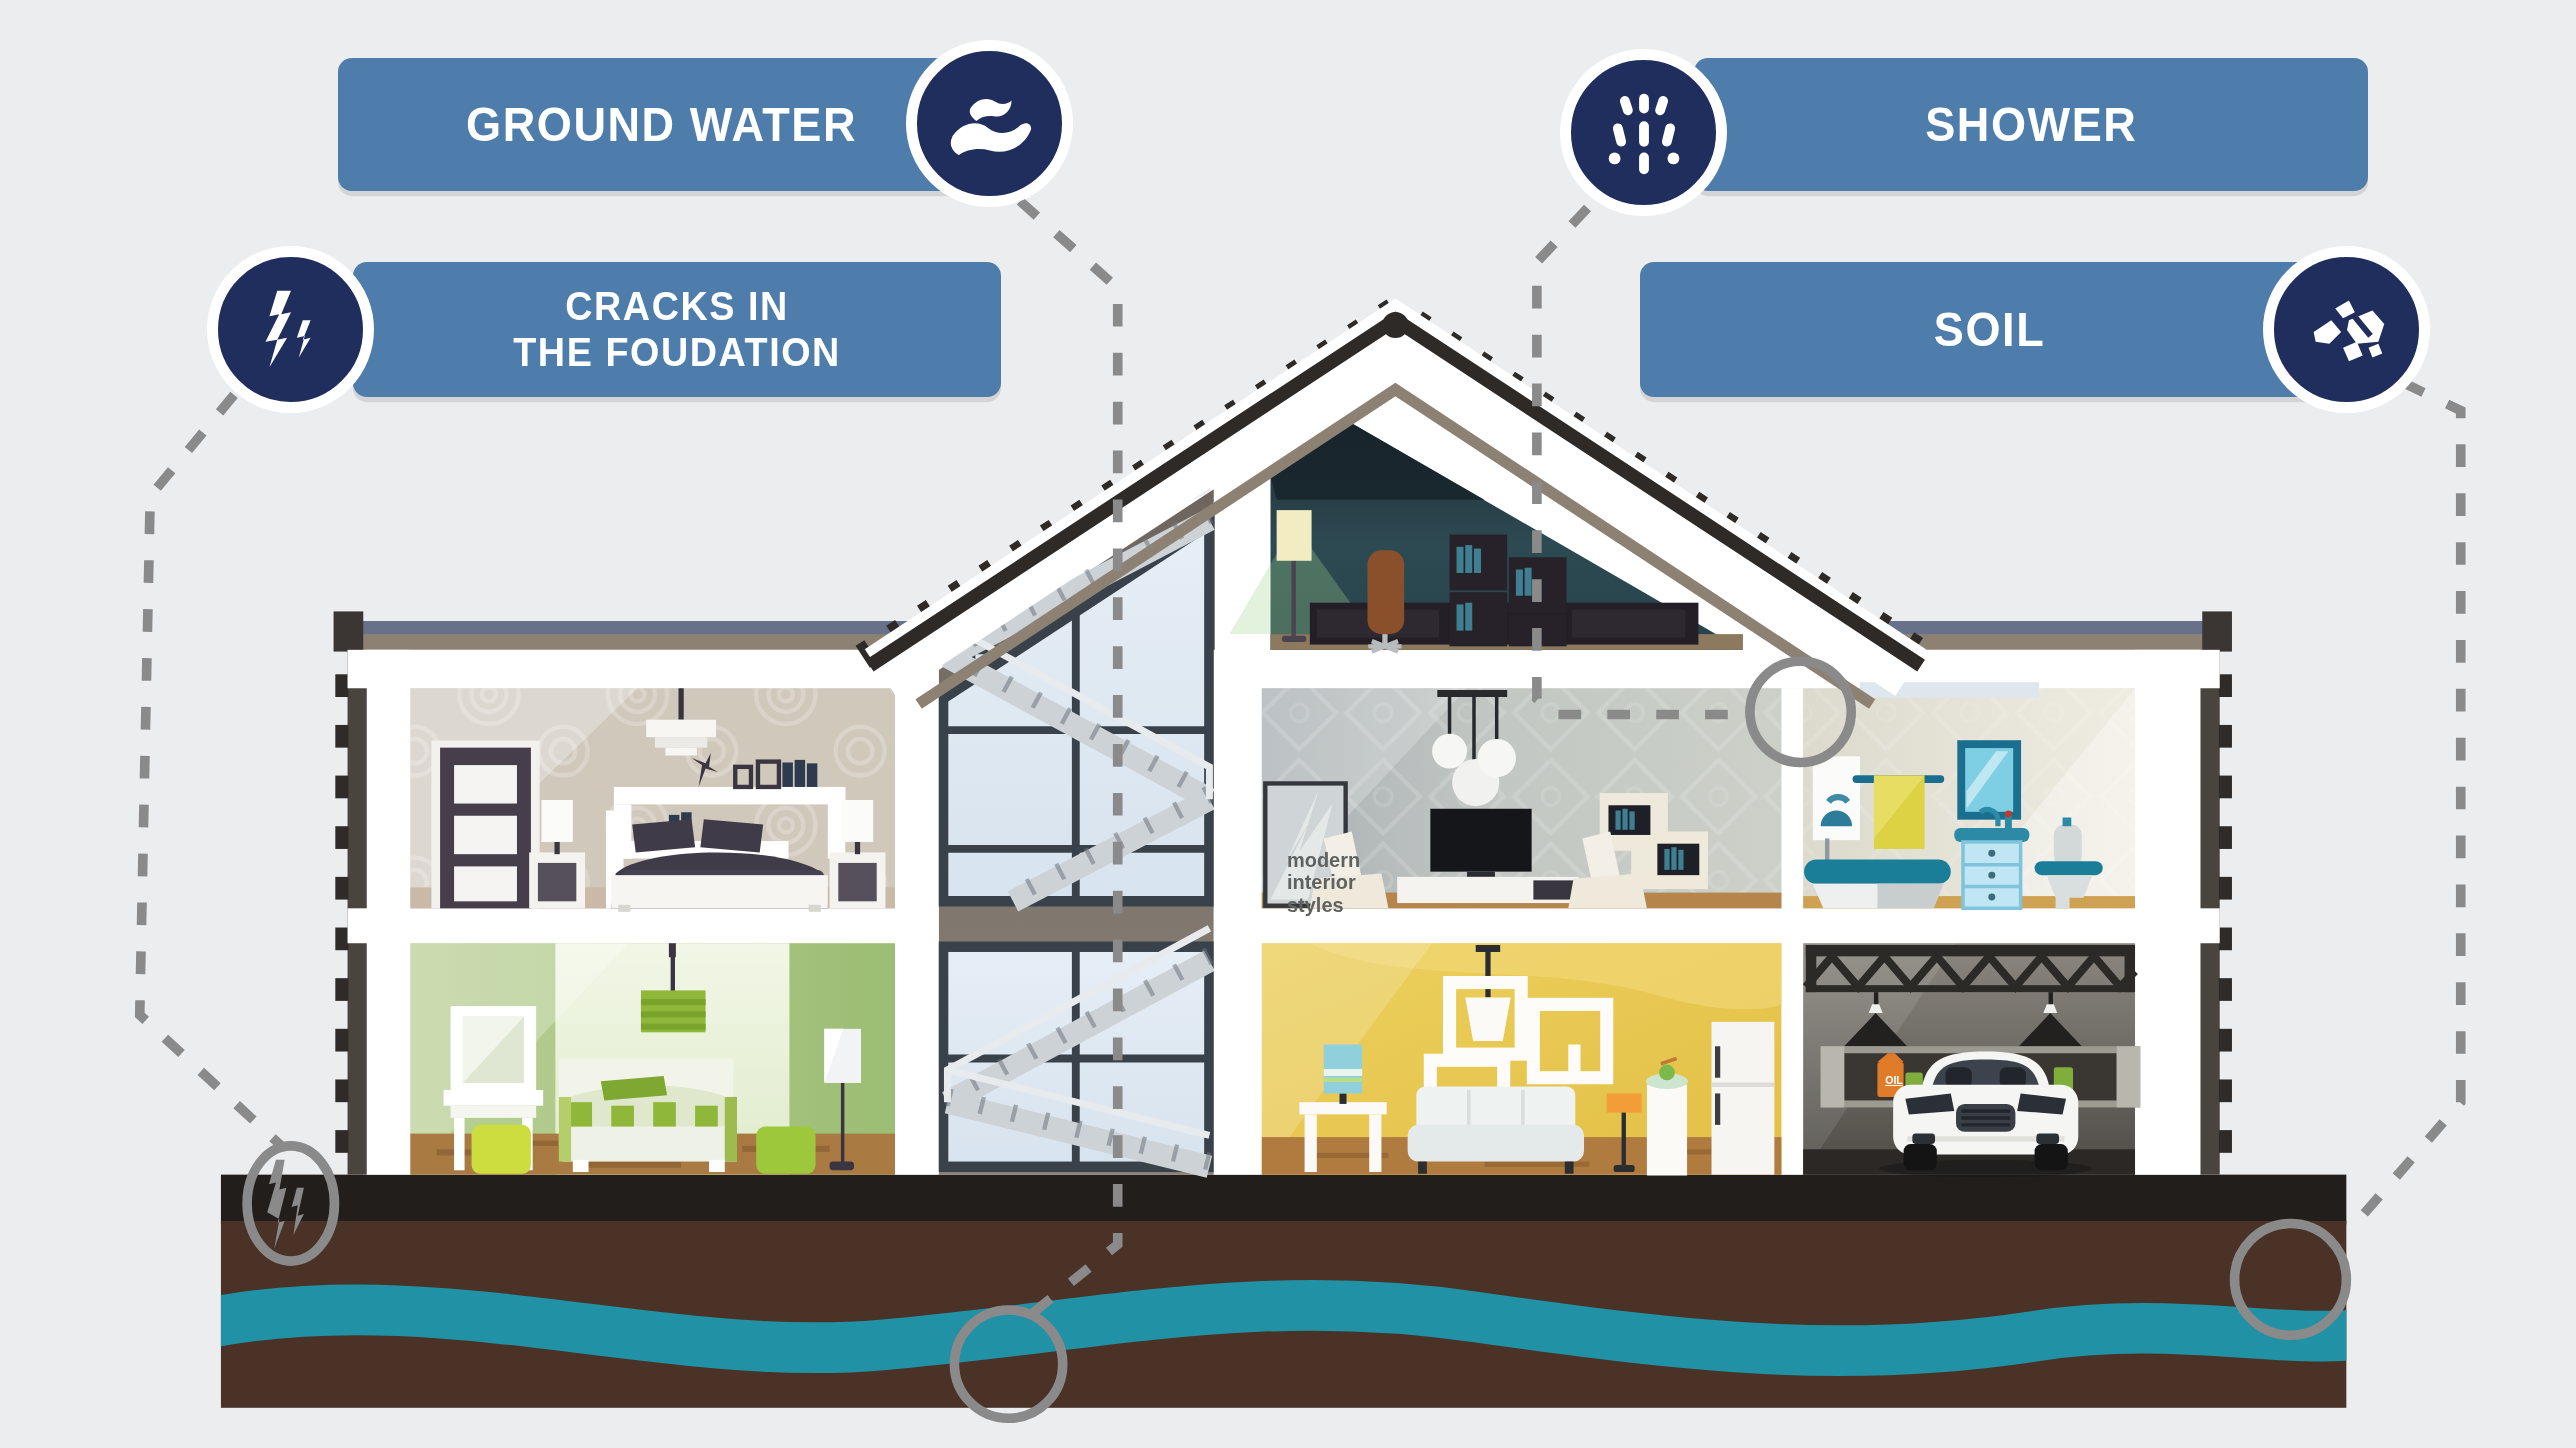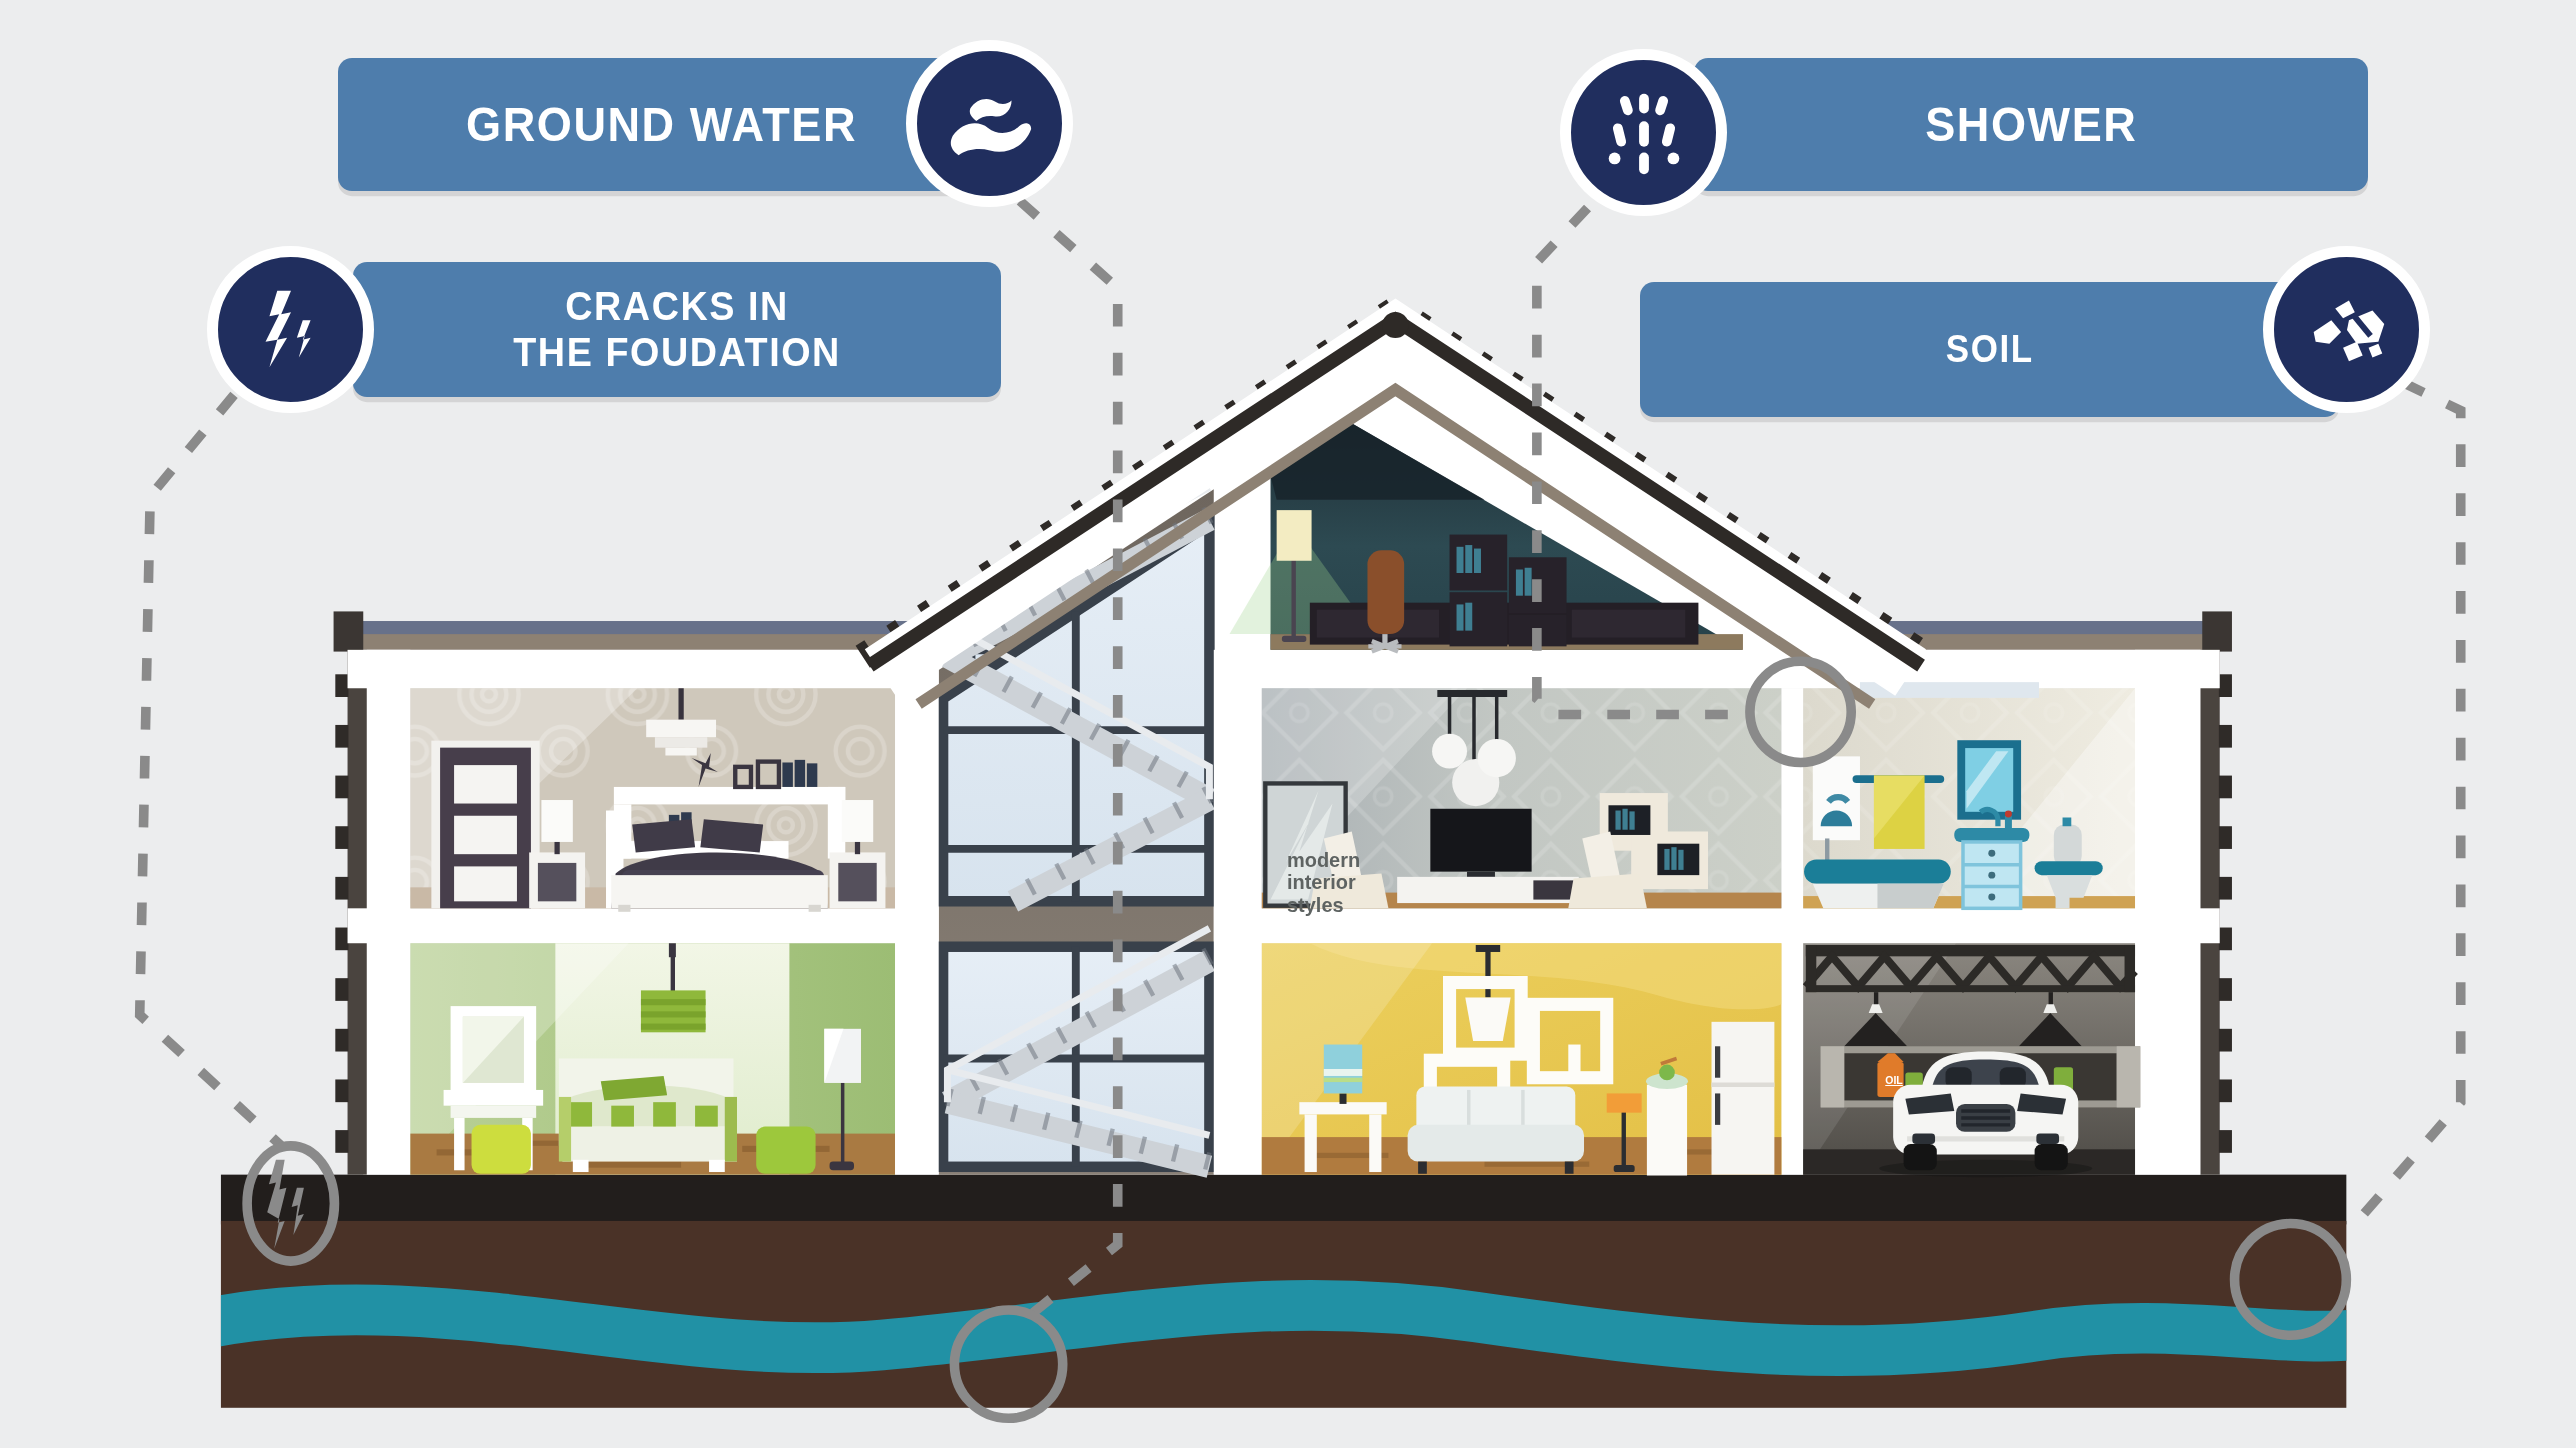--- a/index.html
+++ b/index.html
@@ -13,21 +13,21 @@
     position:absolute; background:#4e7dac; border-radius:14px;
     display:flex; align-items:center; justify-content:center;
     color:#ffffff; font-weight:bold; letter-spacing:1.7px;
     box-shadow:0 5.2px 0 rgba(0,0,0,0.10);
     z-index:5;
   }
   .bar .txt { display:inline-block; transform:scaleX(0.92); text-align:center; line-height:1.12; }
   #bar-groundwater { left:294px; top:58px;  width:647px; height:133px; font-size:49px;margin-left:44px; }
   #bar-cracks      { left:353px; top:262px; width:648px; height:135px; font-size:41px; }
   #bar-shower      { left:1694px; top:58px; width:674px; height:133px; font-size:49px; }
-  #bar-soil        { left:1640px; top:262px; width:699px; height:135px; font-size:38px;margin-top:20px; }
+  #bar-soil        { left:1640px; top:262px; width:699px; height:135px; font-size:49px; }
   .icon-circle {
     position:absolute; width:145px; height:145px; border-radius:50%;
     background:#202e5e; border:11.4px solid #ffffff;
     display:flex; align-items:center; justify-content:center;
     z-index:6;
   }
   #circle-groundwater { left:906px; top:40px; }
   #circle-cracks      { left:207px;  top:246px; }
   #circle-shower      { left:1560px; top:49px; }
   #circle-soil        { left:2263px; top:246px; }

